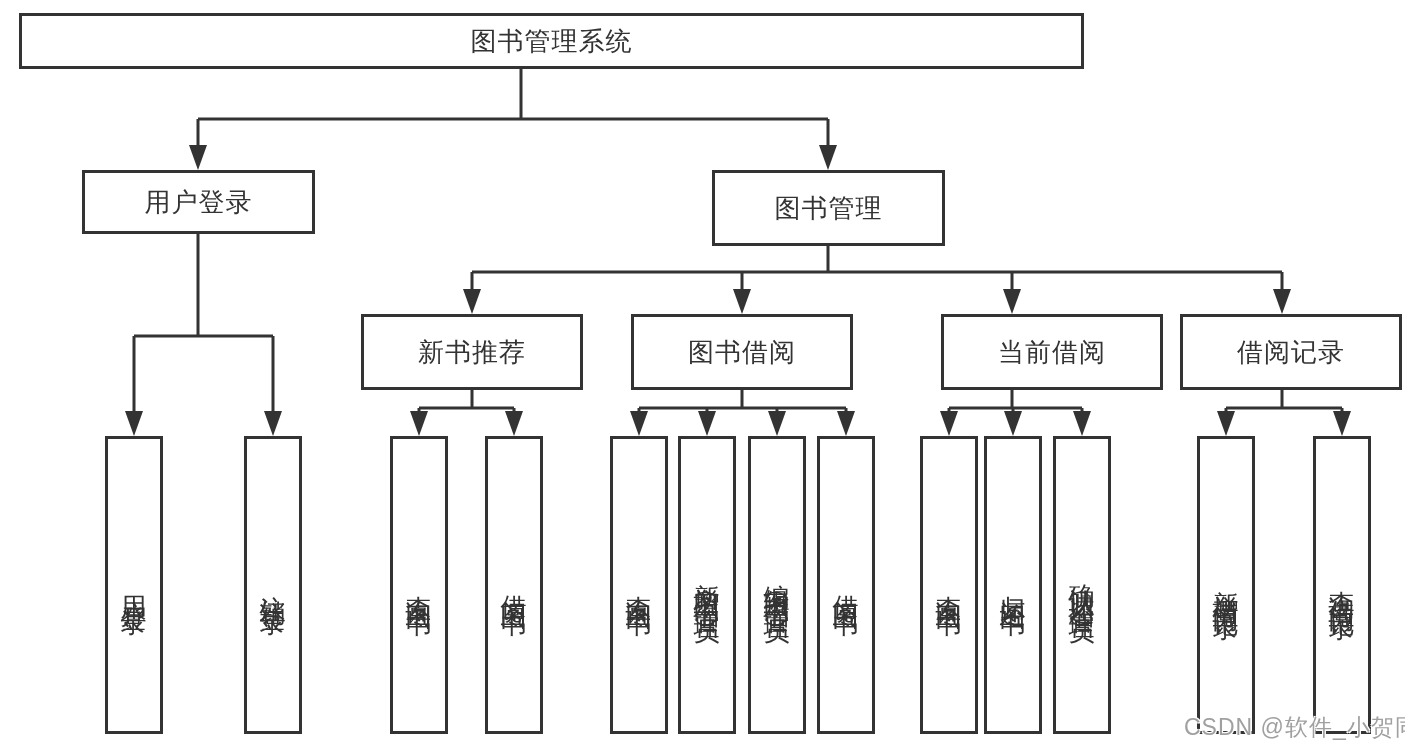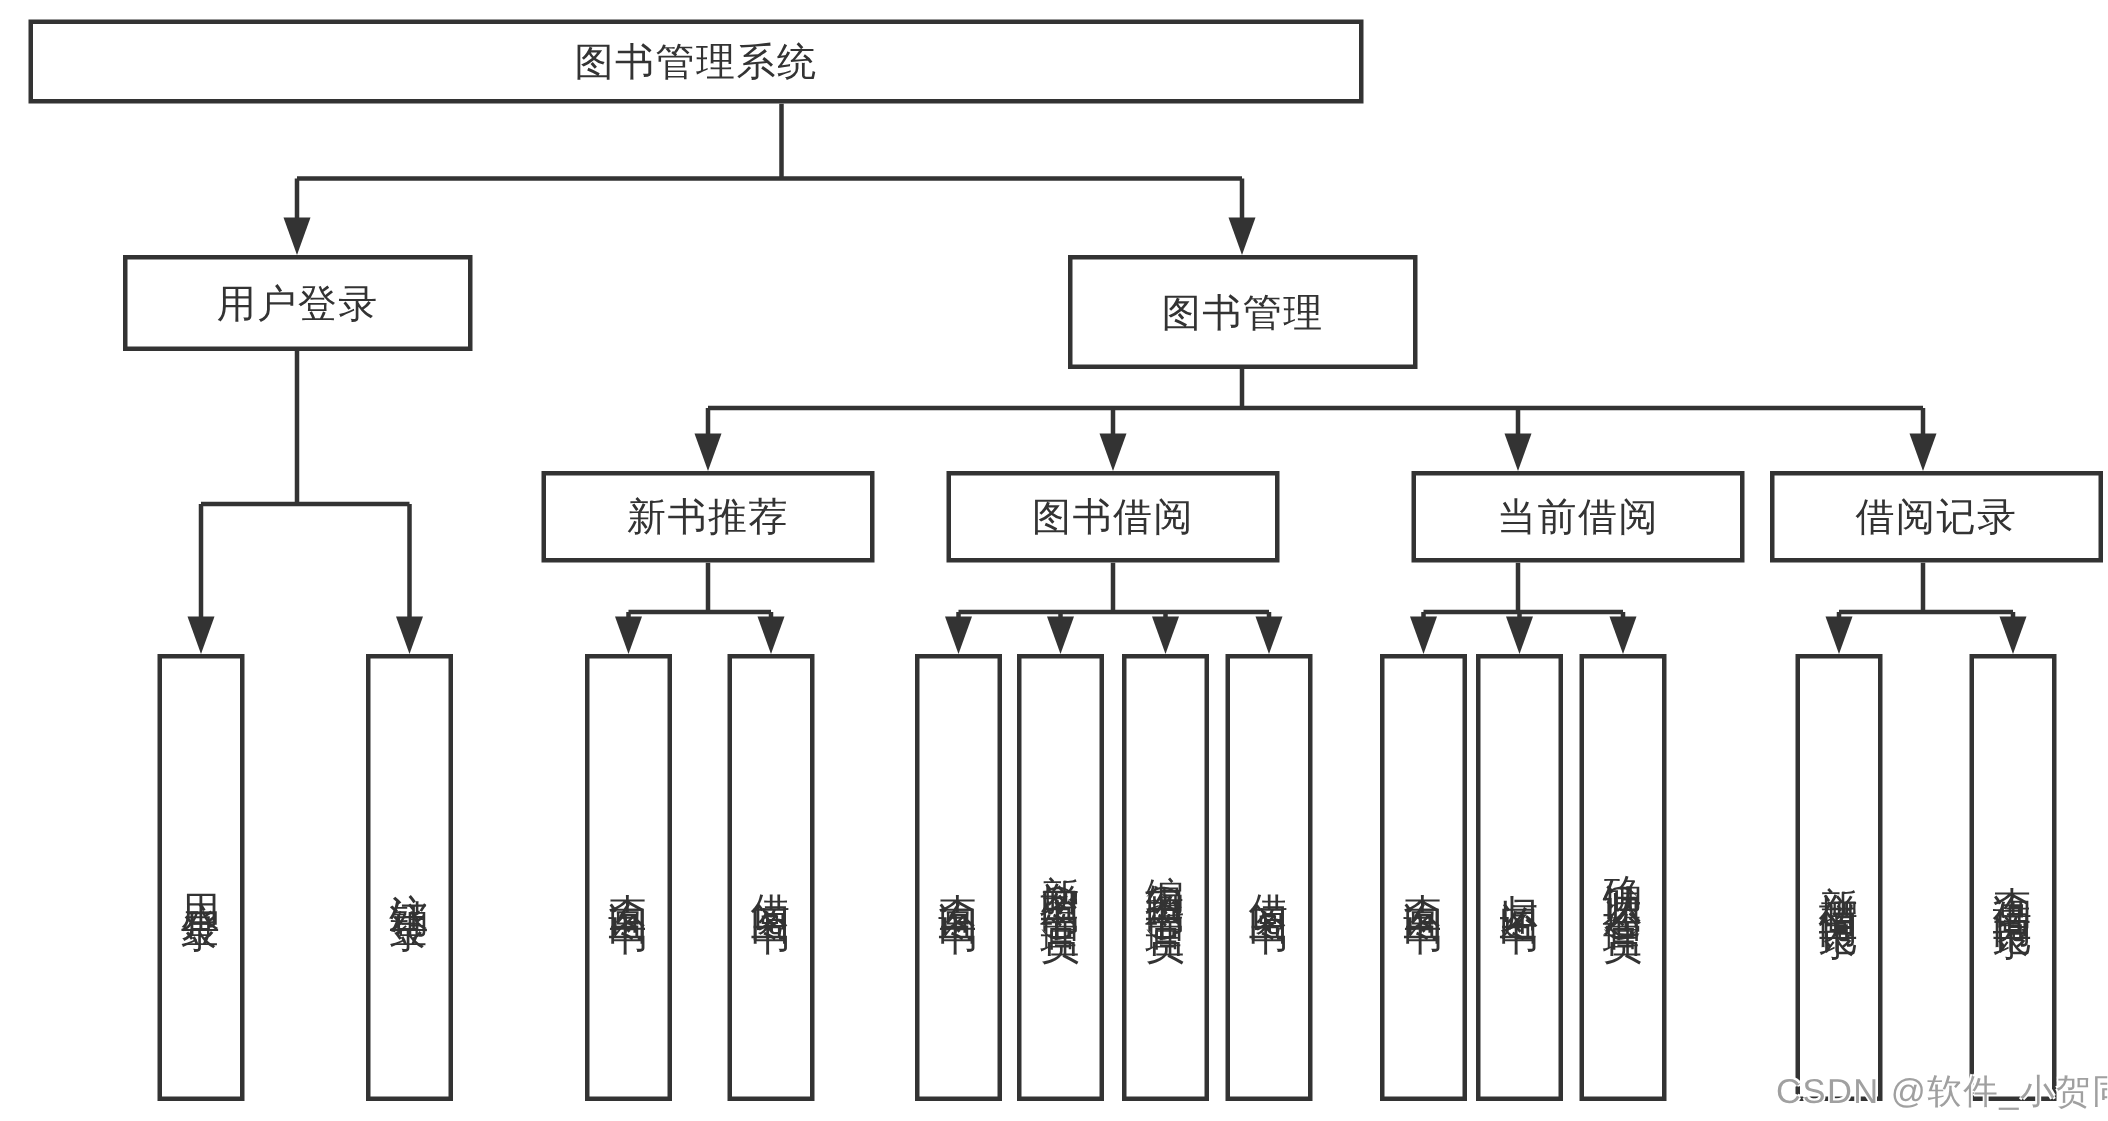--- a/index.html
+++ b/index.html
@@ -44,24 +44,24 @@
   }
   .vlabel {
     writing-mode: vertical-rl;
     text-orientation: mixed;
     font-size: 26px;
     letter-spacing: 5px;
     line-height: 1;
     white-space: nowrap;
   }
   
-  .n-root            { left: 19px;   top: 13px;  width: 890px; height: 56px; }
+  .n-root            { left: 19px;   top: 13px;  width: 1065px; height: 56px; }
   .n-user-login      { left: 82px;   top: 170px; width: 233px;  height: 64px; }
   .n-book-mgmt       { left: 712px;  top: 170px; width: 233px;  height: 76px; }
-  .lv3               { top: 314px; width: 222px; height: 61px; }
+  .lv3               { top: 314px; width: 222px; height: 76px; }
   .n-new-rec         { left: 361px;  }
   .n-book-borrow     { left: 631px;  }
   .n-current-borrow  { left: 941px;  }
   .n-borrow-record   { left: 1180px; }
   .n-login-leaf      { left: 105px;  }
   .n-logout-leaf     { left: 244px;  }
   .n-rec-query       { left: 390px;  }
   .n-rec-borrow      { left: 485px;  }
   .n-bb-query        { left: 610px;  }
   .n-bb-add          { left: 678px;  }

